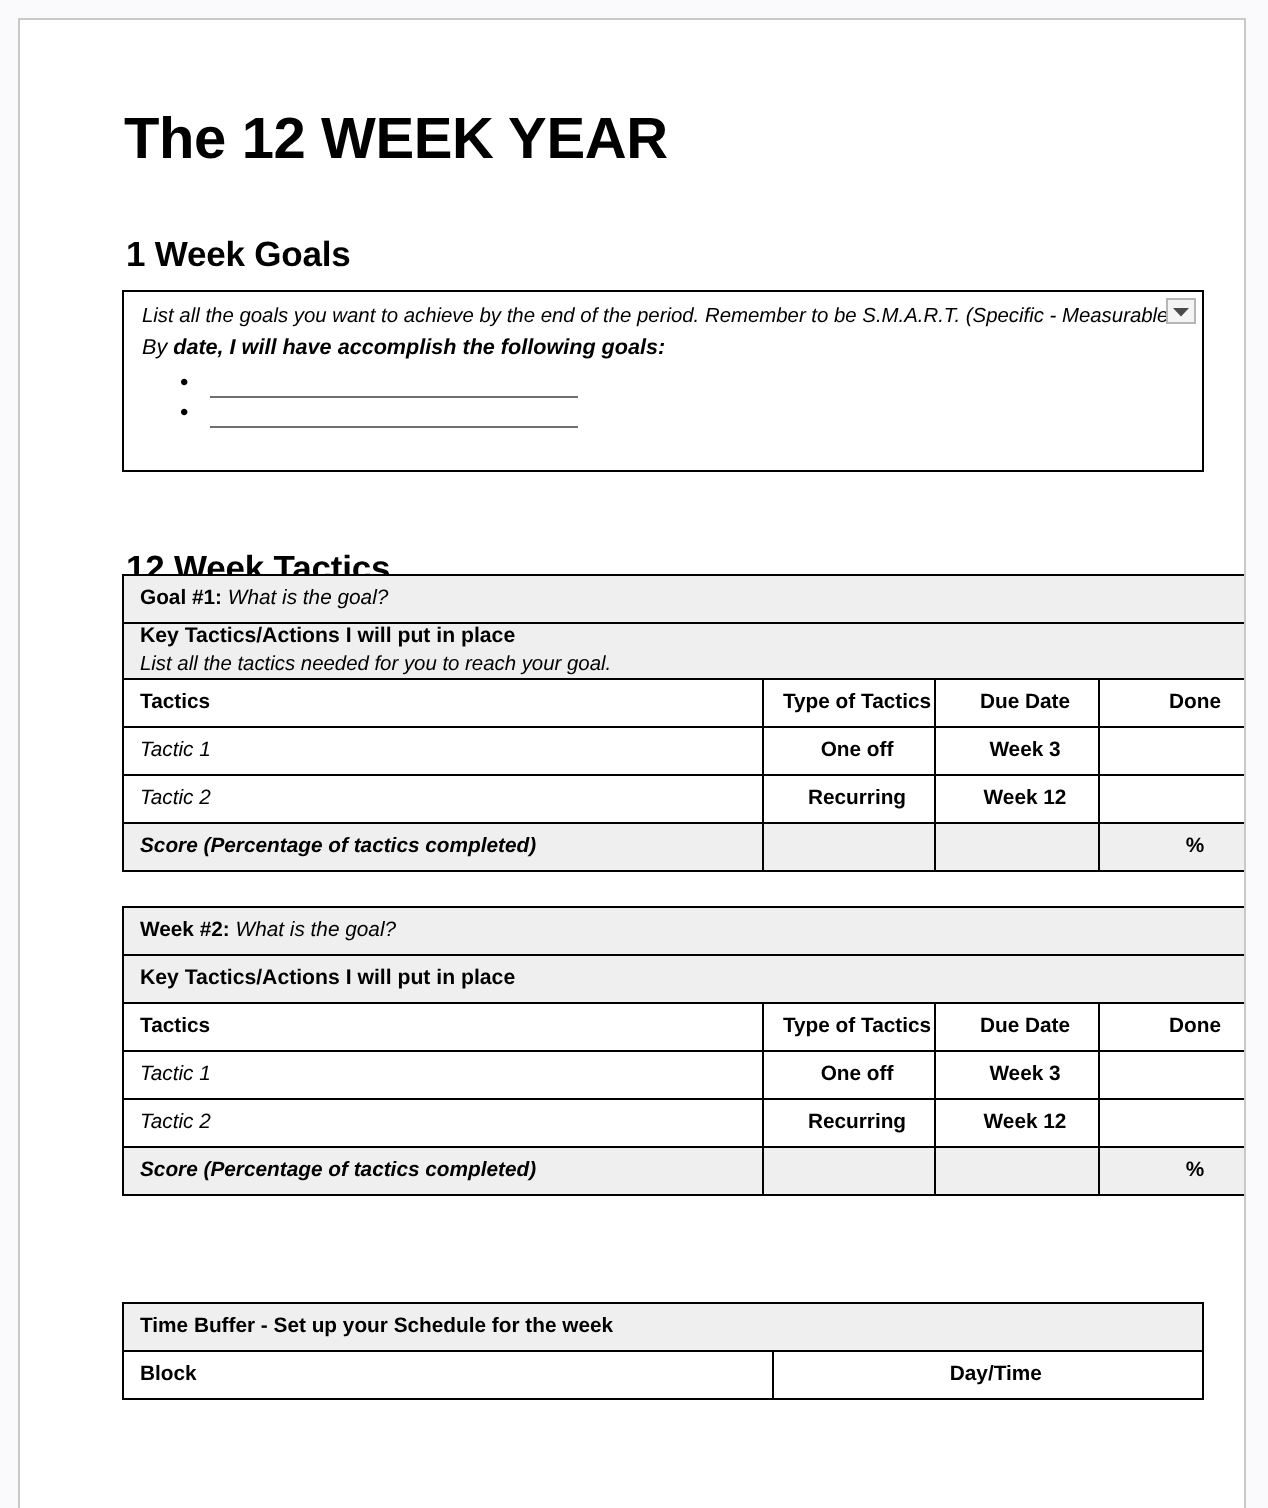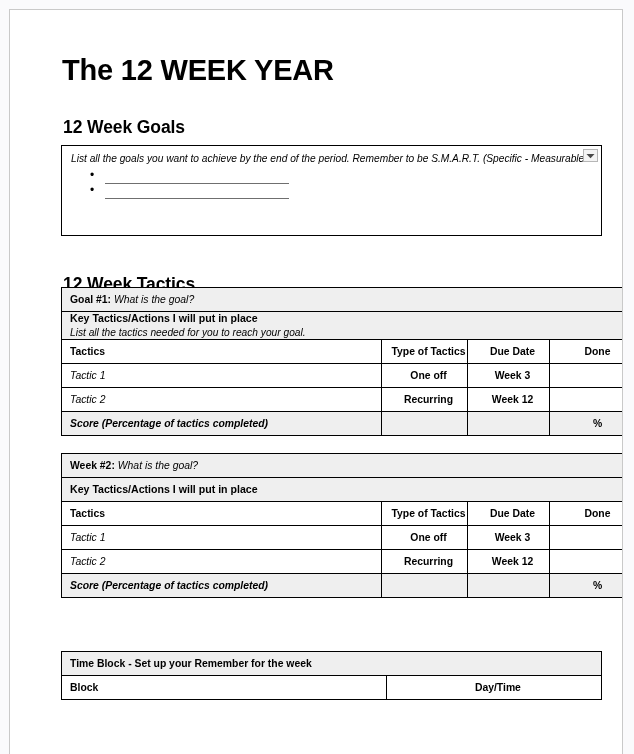--- a/index.html
+++ b/index.html
@@ -170,30 +170,31 @@
   .r-tall td { height: 25px; }
 </style>
 </head>
 <body>
 
 <div class="page">
   <div class="doc-title">The 12 WEEK YEAR</div>
 
   <div class="content">
 
-    <div class="section-heading" id="h-goals">12 Week Goals</div>
+    <div class="section-heading" id="h-goals">1 Week Goals</div>
 
     <div class="goals-box">
       <div class="combo-btn">
         <svg width="9" height="6" viewBox="0 0 9 6" aria-hidden="true">
             <polygon points="0.5,1 8.5,1 4.5,5.2" fill="#4a4a4a"></polygon>
           </svg>
       </div>
       <div class="goals-inner">
         <div class="goals-line">List all the goals you want to achieve by the end of the period. Remember to be S.M.A.R.T. (Specific - Measurable -</div>
+        <div class="goals-line bold"><span class="reg">By </span><span>date, I will have accomplish the following goals:</span></div>
         <ul class="bullets">
           <li><span class="rule"></span></li>
           <li><span class="rule"></span></li>
         </ul>
       </div>
     </div>
 
     <div class="section-heading" id="h-tactics">12 Week Tactics</div>
 
     <table class="grid" id="tbl-goal1">
@@ -283,21 +284,21 @@
     </tbody>
       </table>
 
     <table class="grid" id="tbl-timeblock">
       <colgroup>
           <col class="col-block">
           <col class="col-daytime">
         </colgroup>
       <tbody>
           <tr>
-        <td class="shade bold cell-goal" colspan="2">Time Block - Set up  your Remember for the week</td>
+        <td class="shade bold cell-goal" colspan="2">Time Buffer - Set up  your Schedule for the week</td>
       </tr>
       <tr class="r-tall">
         <td class="bold">Block</td>
         <td class="bold ctr">Day/Time</td>
       </tr>
     </tbody>
       </table>
 
   </div>
 </div>

